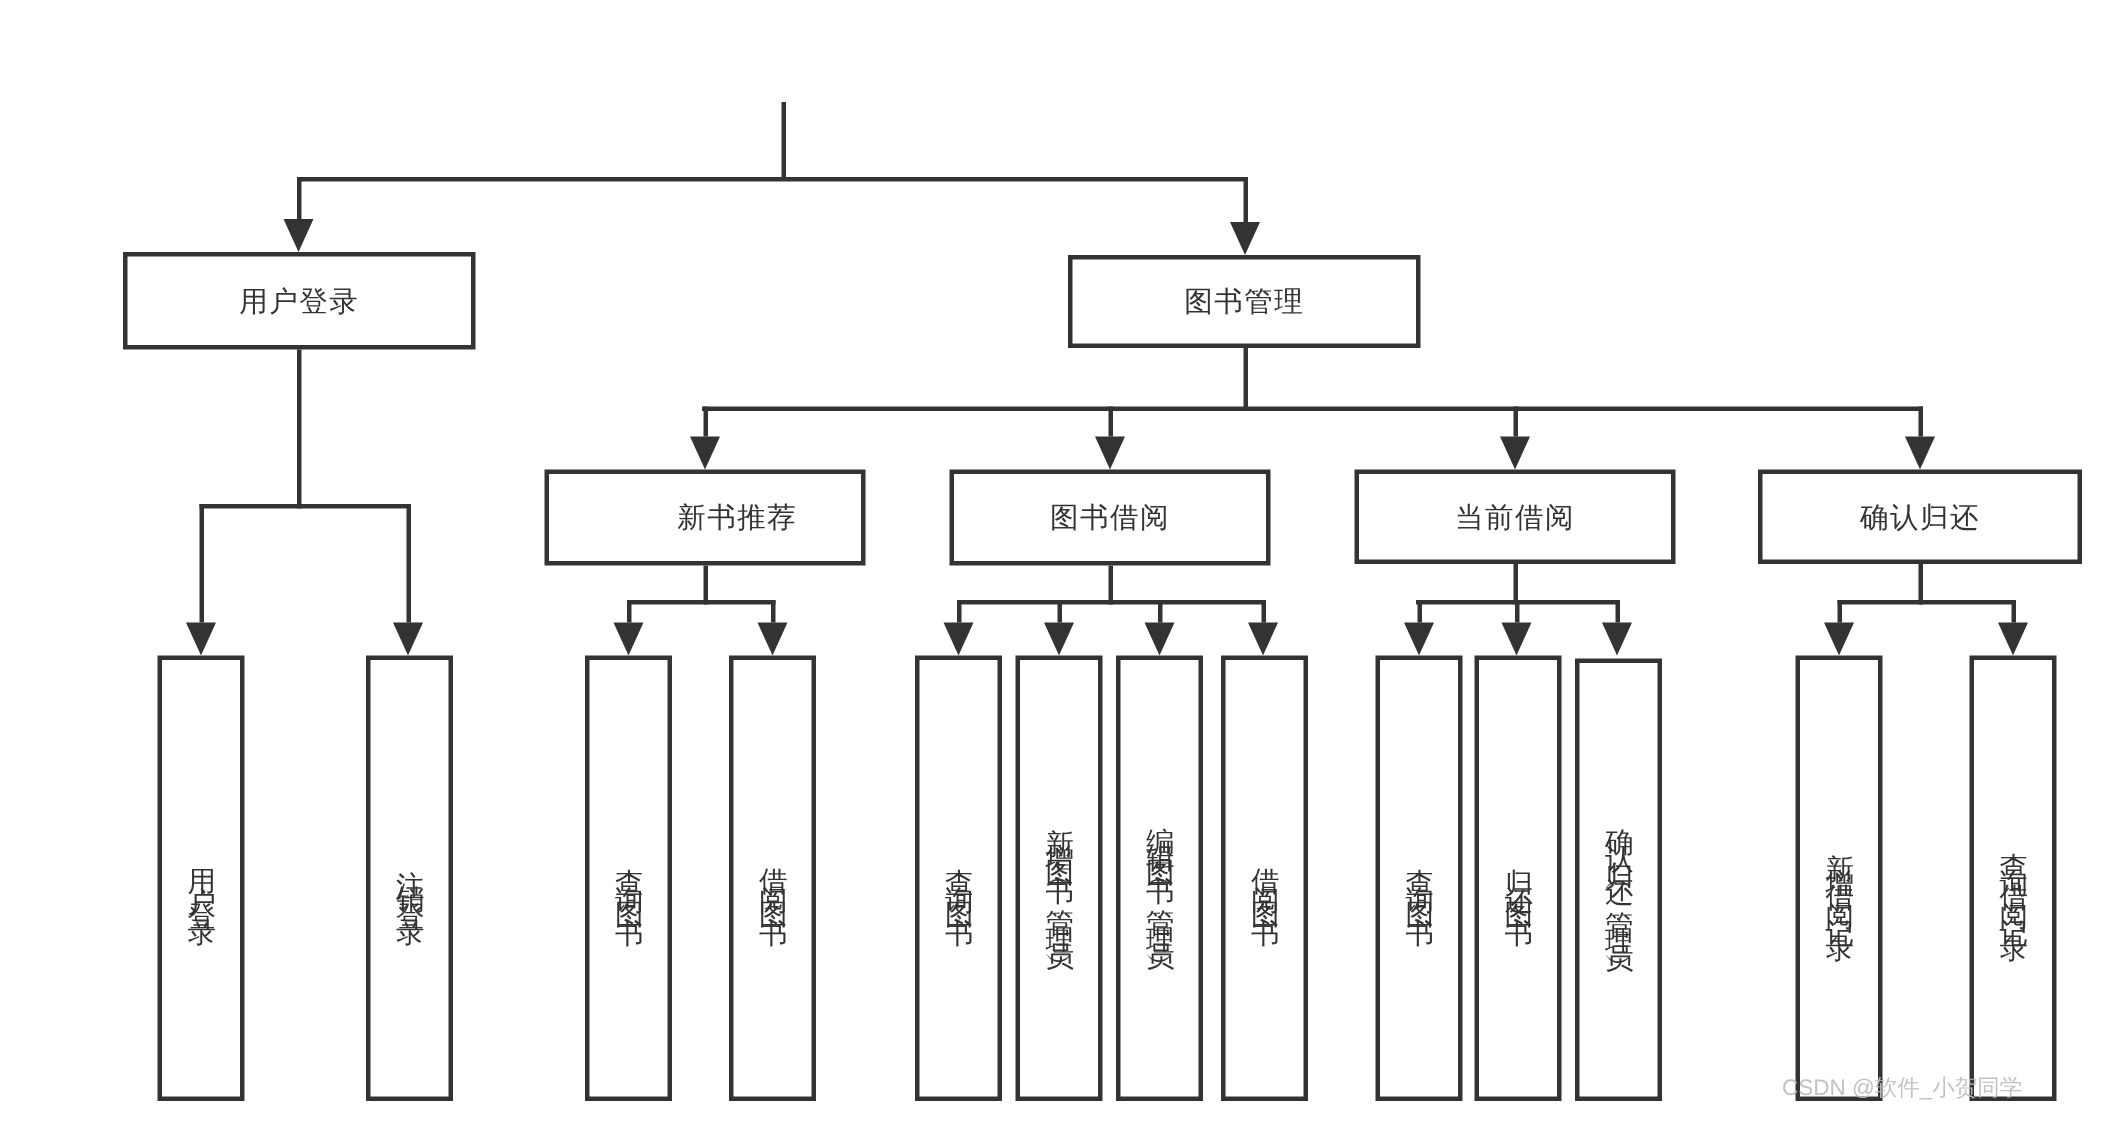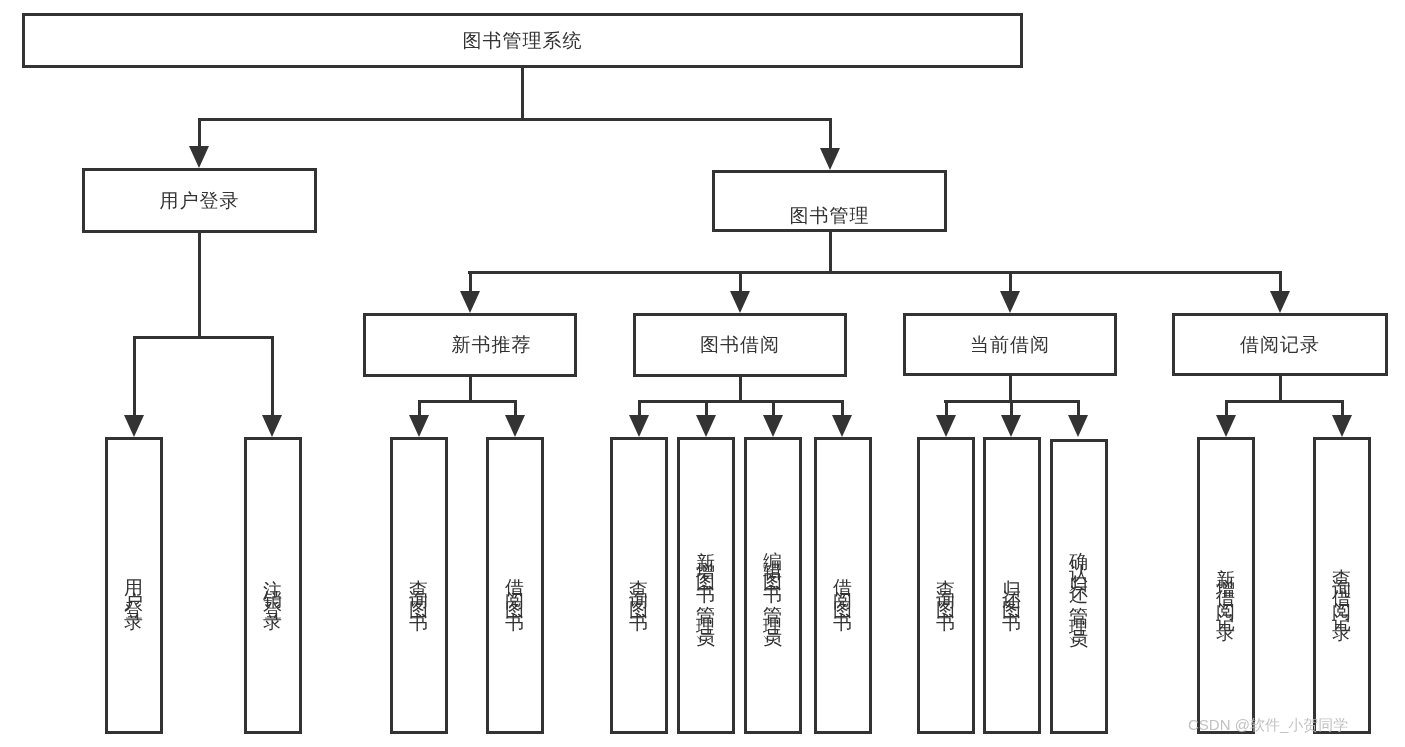--- a/index.html
+++ b/index.html
@@ -58,35 +58,32 @@
     opacity:0.92;
     z-index:50;
     white-space:nowrap;
   }
 </style>
 </head>
 <body>
 
 <div id="canvas">
 
-  <div class="box" style="left:22px;top:13px;width:1001px;height:55px;">
-    <span>图书管理系统</span>
-  </div>
 
   <div class="vl" style="left:521px;top:68px;height:50px;"></div>
   <div class="hl" style="left:198px;top:118px;width:633px;"></div>
   <div class="vl" style="left:198px;top:118px;height:28px;"></div>
   <div class="arr" style="left:189px;top:146px;"></div>
   <div class="vl" style="left:829px;top:118px;height:30px;"></div>
   <div class="arr" style="left:820px;top:148px;"></div>
 
   <div class="box" style="left:82px;top:168px;width:235px;height:65px;">
     <span>用户登录</span>
   </div>
-  <div class="box" style="left:712px;top:170px;width:235px;height:62px;align-items:flex-end;">
+  <div class="box" style="left:712px;top:170px;width:235px;height:62px;">
     <span>图书管理</span>
   </div>
 
   <div class="vl" style="left:198px;top:233px;height:106px;"></div>
   <div class="hl" style="left:133px;top:336px;width:141px;"></div>
   <div class="vl" style="left:133px;top:336px;height:79px;"></div>
   <div class="arr" style="left:124px;top:415px;"></div>
   <div class="vl" style="left:271px;top:336px;height:79px;"></div>
   <div class="arr" style="left:262px;top:415px;"></div>
 
@@ -104,21 +101,21 @@
   <div class="box" style="left:363px;top:313px;width:214px;height:64px;padding-left:43px;">
     <span>新书推荐</span>
   </div>
   <div class="box" style="left:633px;top:313px;width:214px;height:64px;font-family:Liberation Mono, monospace;">
     <span>图书借阅</span>
   </div>
   <div class="box" style="left:903px;top:313px;width:214px;height:63px;">
     <span>当前借阅</span>
   </div>
   <div class="box" style="left:1172px;top:313px;width:216px;height:63px;">
-    <span>借阅记录</span>
+    <span>确认归还</span>
   </div>
 
   <div class="vl" style="left:469px;top:377px;height:26px;"></div>
   <div class="hl" style="left:418px;top:400px;width:99px;"></div>
   <div class="vl" style="left:418px;top:400px;height:15px;"></div>
   <div class="arr" style="left:409px;top:415px;"></div>
   <div class="vl" style="left:514px;top:400px;height:15px;"></div>
   <div class="arr" style="left:505px;top:415px;"></div>
 
   <div class="vl" style="left:739px;top:377px;height:26px;"></div>

